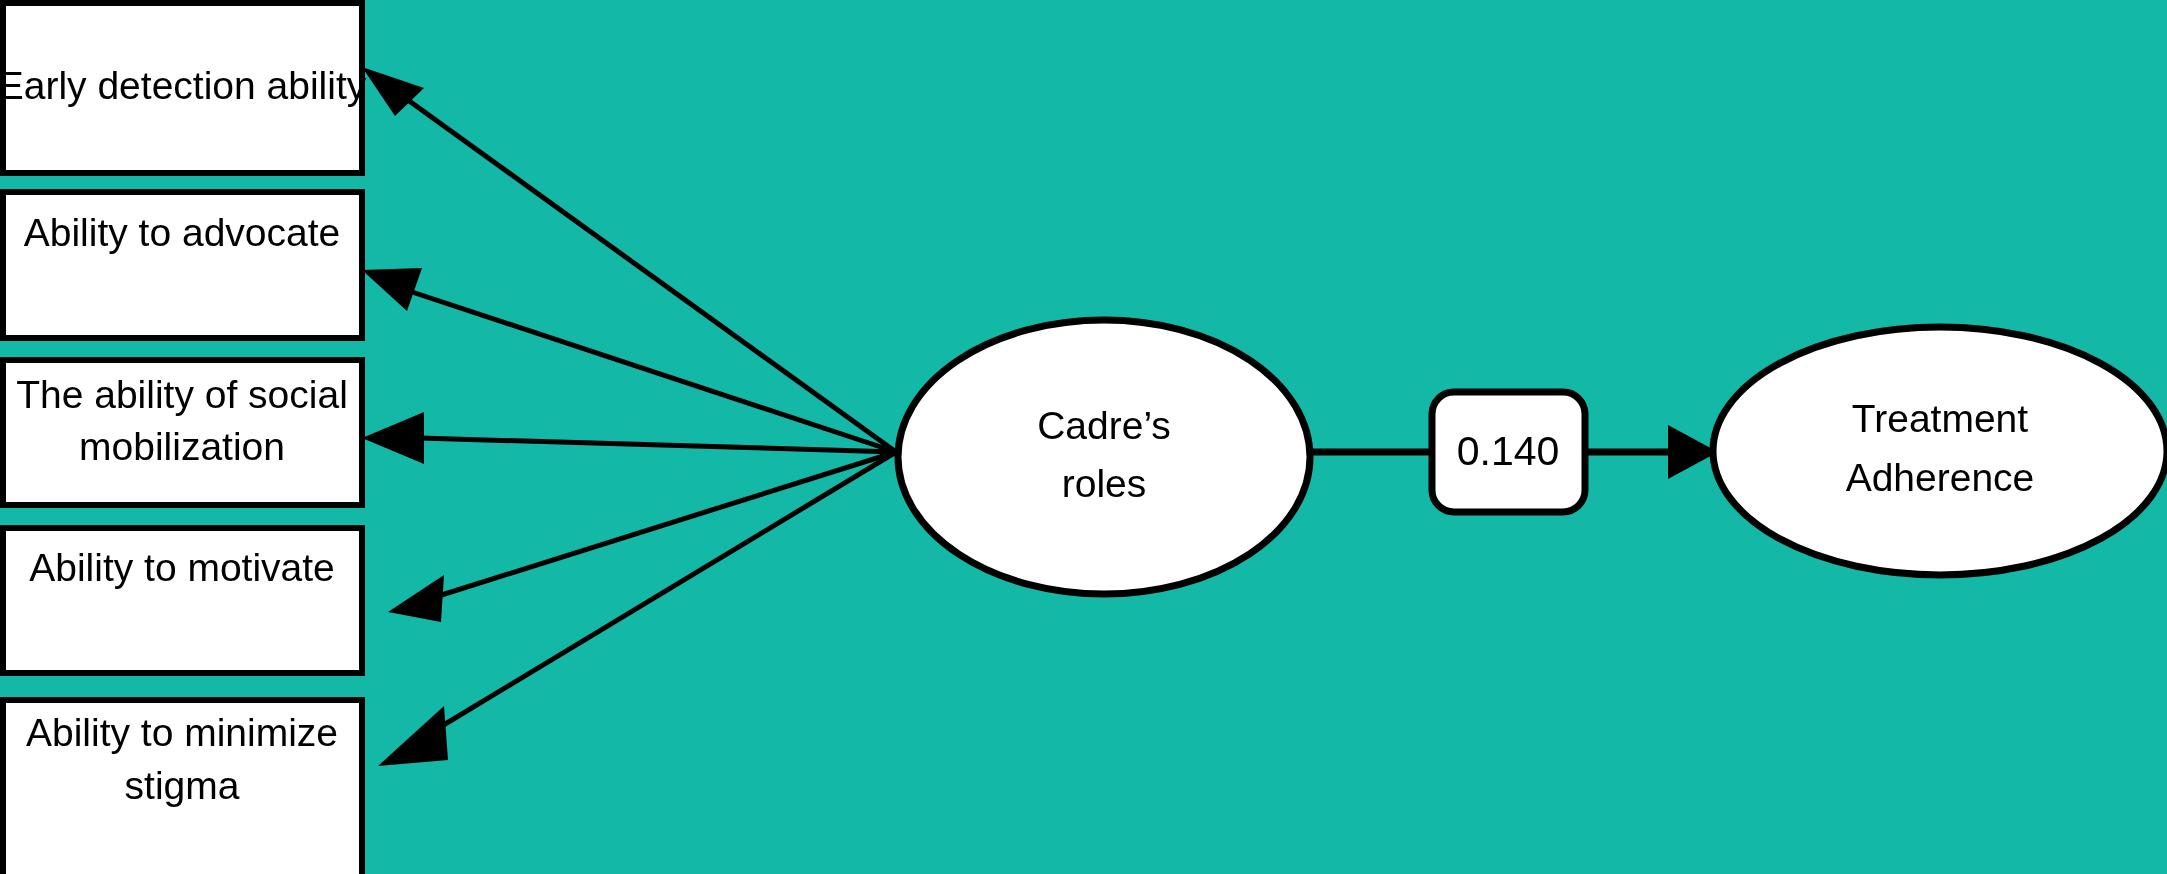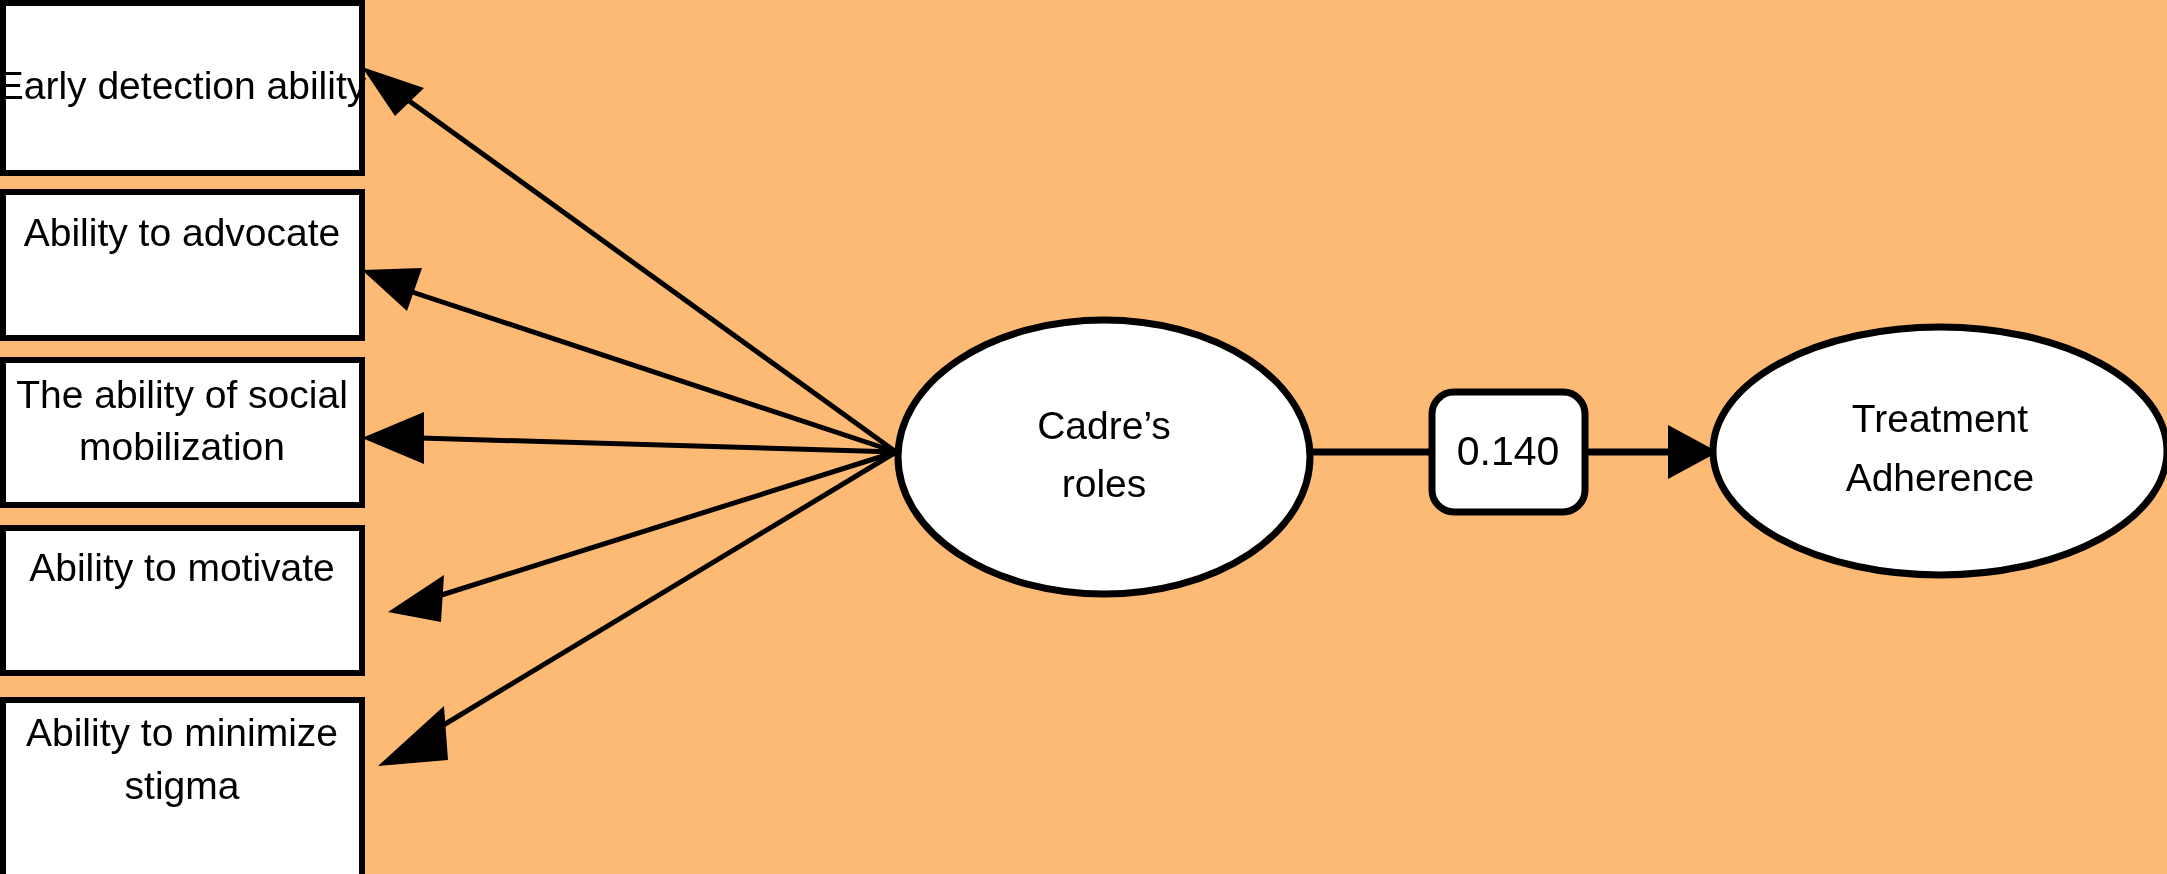--- a/index.html
+++ b/index.html
@@ -8,21 +8,21 @@
     padding: 0;
     background: #ffffff;
   }
   body {
     font-family: "Liberation Sans", "DejaVu Sans", sans-serif;
   }
   #diagram-root {
     position: relative;
     width: 2167px;
     height: 874px;
-    background: #fdba74;
+    background: #14b8a6;
     overflow: hidden;
   }
   #diagram-svg {
     position: absolute;
     top: 0;
     left: 0;
     width: 2167px;
     height: 874px;
     display: block;
   }

